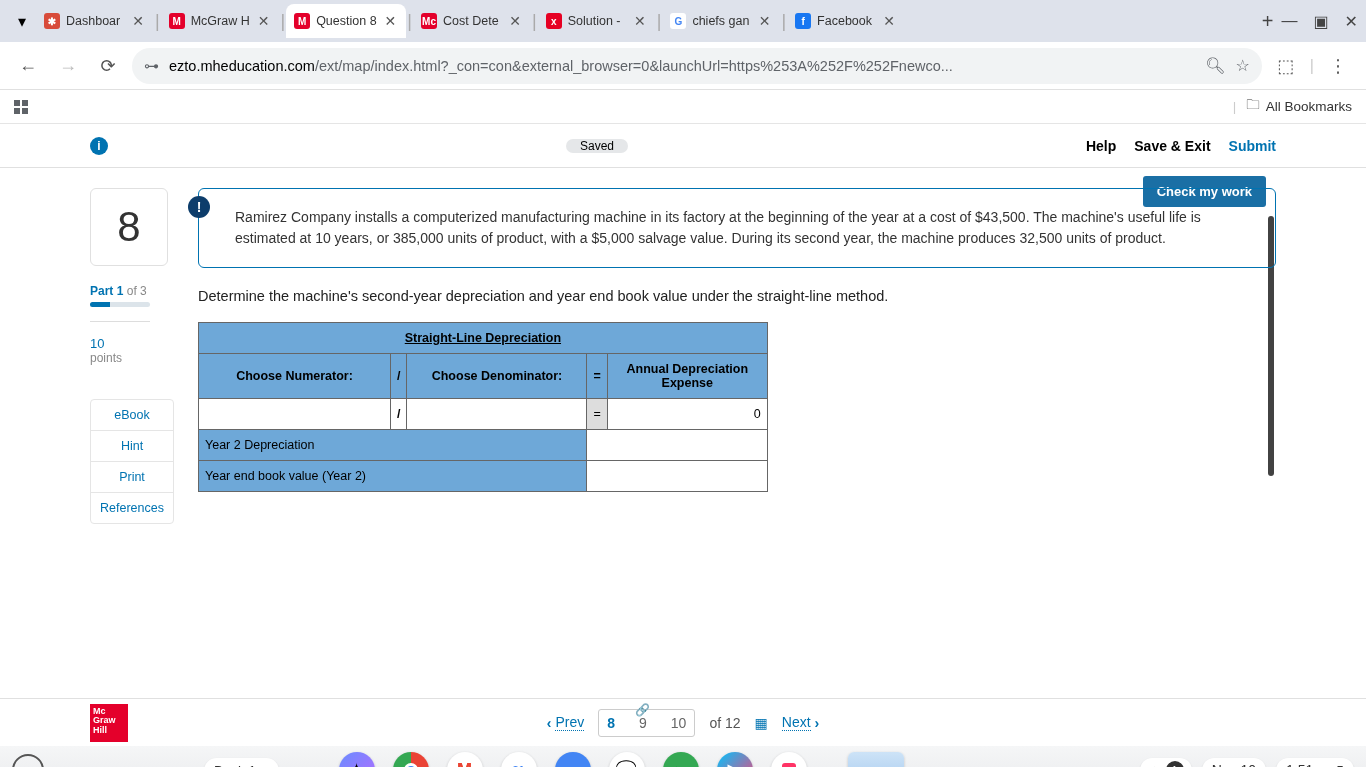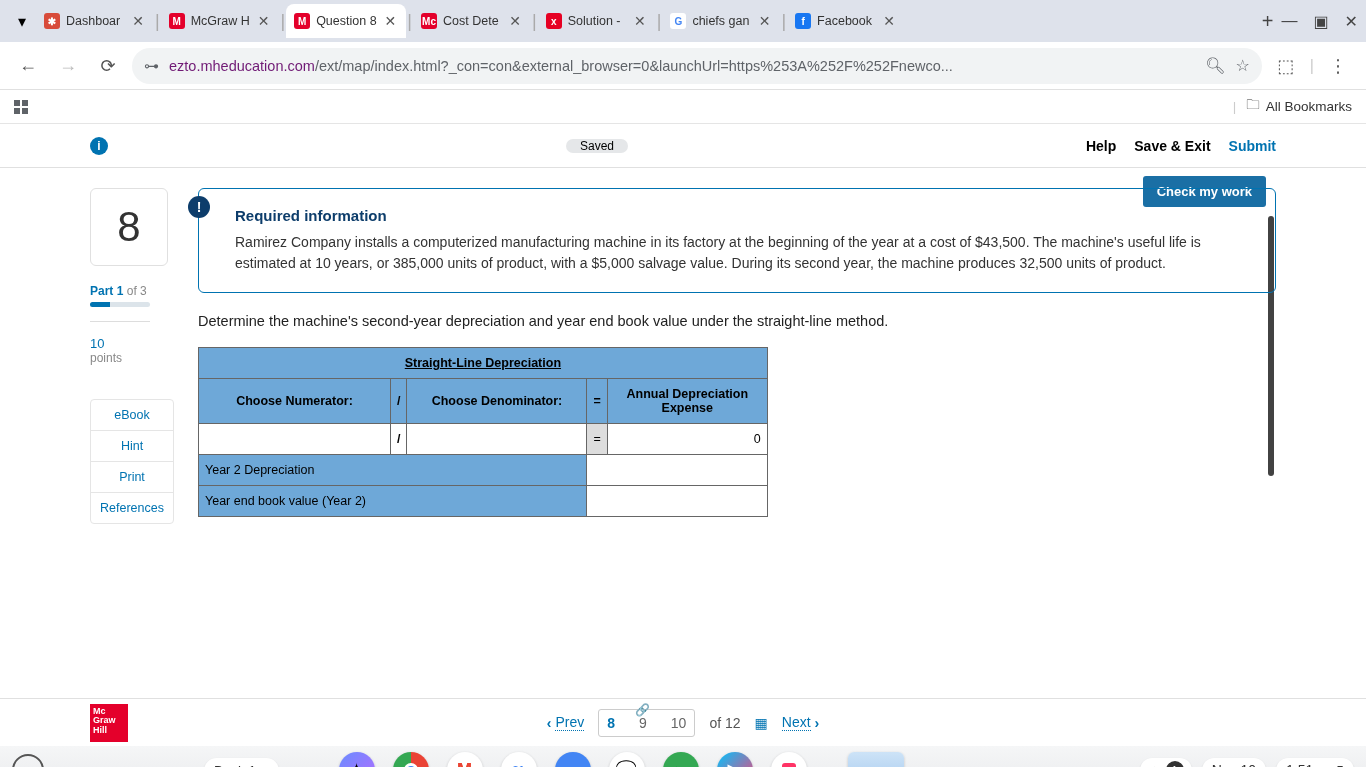--- a/index.html
+++ b/index.html
@@ -18,21 +18,21 @@
 .new-tab { font-size: 20px; color: #444; padding: 0 8px; cursor: pointer; }
 .window-controls { display: flex; gap: 16px; color: #444; }
 .window-controls span { cursor: pointer; font-size: 16px; }
 
 
 .address-row { background: #fff; height: 48px; display: flex; align-items: center; padding: 0 12px; gap: 8px; border-bottom: 1px solid #e0e0e0; }
 .nav-icon { width: 32px; height: 32px; display: flex; align-items: center; justify-content: center; border-radius: 50%; cursor: pointer; font-size: 18px; color: #555; }
 .address-bar { flex: 1; background: #f1f3f4; border-radius: 20px; height: 36px; display: flex; align-items: center; padding: 0 12px; gap: 10px; font-size: 14.5px; color: #333; overflow: hidden; }
 .url-secure { color: #5f6368; font-size: 15px; }
 .url-text { flex: 1; white-space: nowrap; overflow: hidden; text-overflow: ellipsis; }
-.url-host { color: #701a75; }
+.url-host { color: #000000; }
 .url-path { color: #5f6368; }
 .addr-icon { font-size: 16px; color: #5f6368; cursor: pointer; }
 
 
 .bookmarks-row { background: #fff; height: 34px; display: flex; align-items: center; justify-content: space-between; padding: 0 14px; font-size: 13.5px; color: #333; border-bottom: 1px solid #e5e5e5; }
 .apps-grid { display: grid; grid-template-columns: repeat(2, 6px); grid-template-rows: repeat(2, 6px); gap: 2px; }
 .apps-grid div { background: #5f6368; }
 .all-bookmarks { display: flex; align-items: center; gap: 6px; cursor: pointer; }
 
 
@@ -238,21 +238,20 @@
           <a>eBook</a>
           <a>Hint</a>
           <a>Print</a>
           <a>References</a>
         </div>
     </div>
 
     <div class="main-col">
       <div class="alert-icon">!</div>
       <div class="info-box">
-        <div class="info-title">Required information</div>
         <div class="info-body">Ramirez Company installs a computerized manufacturing machine in its factory at the beginning of the year at a cost of $43,500. The machine's useful life is estimated at 10 years, or 385,000 units of product, with a $5,000 salvage value. During its second year, the machine produces 32,500 units of product.</div>
       </div>
 
       <div class="instruction">Determine the machine's second-year depreciation and year end book value under the straight-line method.</div>
 
       <table class="dep-table">
         <tbody>
             <tr>
               <td colspan="6" class="hdr-main">Straight-Line Depreciation</td>
             </tr>

